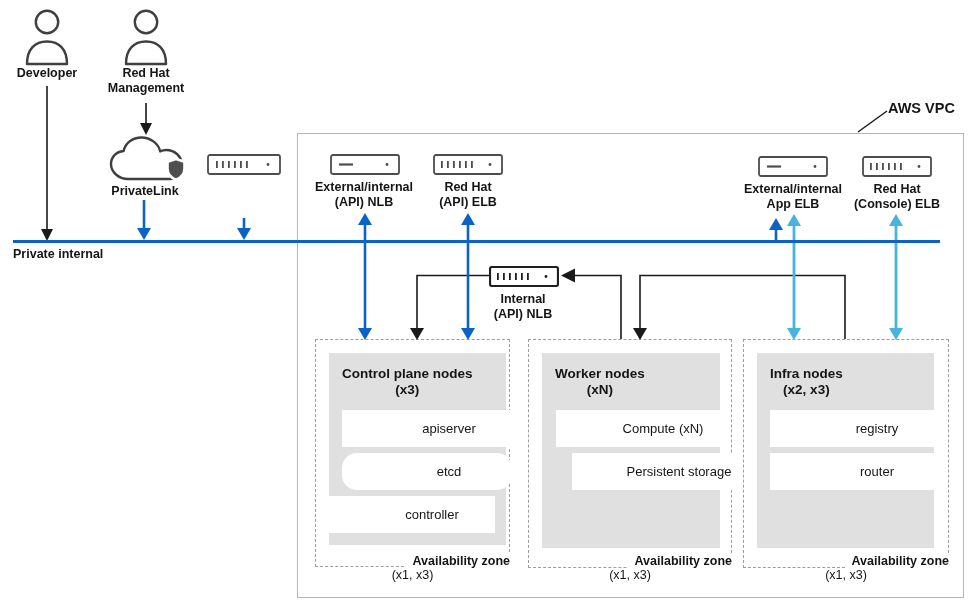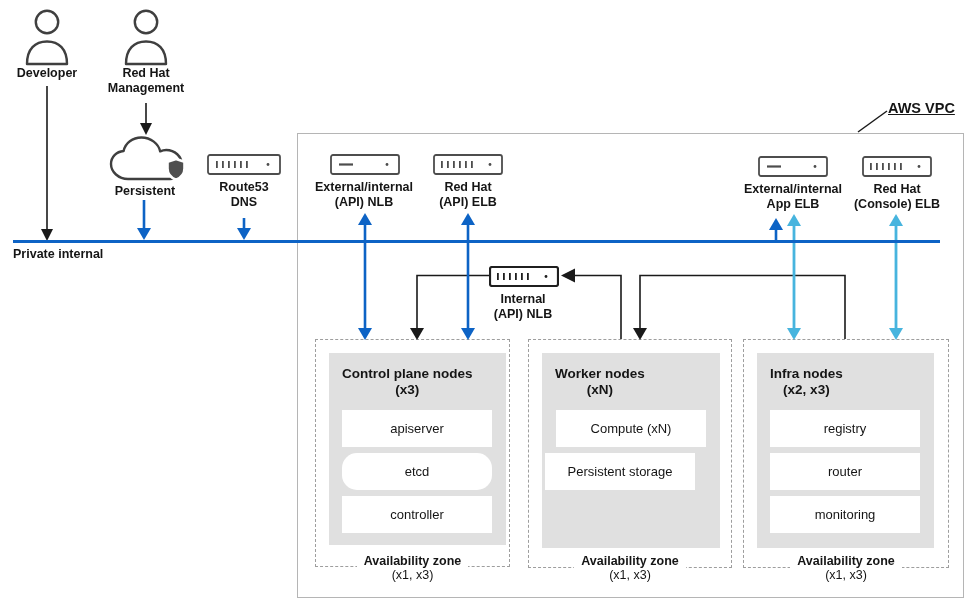--- a/index.html
+++ b/index.html
@@ -9,26 +9,26 @@
        border:1px solid #b5b5b5;background:#fff;z-index:1;}
   .overlay{position:absolute;left:0;top:0;width:975px;height:614px;z-index:5;pointer-events:none;}
   .icon{position:absolute;z-index:6;}
   .lbl{position:absolute;z-index:7;text-align:center;font-size:12.5px;font-weight:bold;
        line-height:1.22;color:#151515;}
   .lbl span{display:block;}
   .zone{position:absolute;z-index:2;border:1px dashed #9e9e9e;background:#fff;}
   .panel{position:absolute;left:13px;top:13px;background:#e0e0e0;}
   .ztitle{position:absolute;left:26px;top:26px;font-size:13.5px;font-weight:bold;line-height:1.2;z-index:3;text-align:center;}
   .ztitle span{display:block;}
-  .row{position:absolute;width:150px;height:37px;background:#fff;display:flex;
-       align-items:center;justify-content:center;font-size:13px;z-index:3;}
-  .az{position:absolute;top:211px;left:0;width:100%;text-align:center;z-index:4;}
+  .row{position:absolute;width:126px;height:37px;background:#fff;display:flex;
+       align-items:center;justify-content:center;font-size:13px;z-index:3;padding-left:44px;}
+  .az{position:absolute;top:211px;left:8px;width:100%;text-align:right;z-index:4;}
   .az i{font-style:normal;font-size:12.5px;font-weight:bold;background:#fff;padding:0 7px;}
   .azc{position:absolute;top:228px;left:0;width:100%;text-align:center;font-size:12.5px;z-index:4;}
-  .vpclabel{position:absolute;left:888px;top:100px;font-size:14.5px;font-weight:bold;z-index:7;text-decoration:underline;}
+  .vpclabel{position:absolute;left:888px;top:100px;font-size:14.5px;font-weight:bold;z-index:7;}
   .pnet{position:absolute;left:13px;top:247px;font-size:12.5px;font-weight:bold;z-index:7;}
 </style>
 </head>
 <body>
 
 <div class="canvas">
 
   <div class="vpc"></div>
   <div class="vpclabel">AWS VPC</div>
 
@@ -186,25 +186,21 @@
   </div>
 
   <div class="lbl" style="left:-23px;top:66px;width:140px;">
     <span>Developer</span>
   </div>
   <div class="lbl" style="left:76px;top:66px;width:140px;">
     <span>Red Hat</span>
     <span>Management</span>
   </div>
   <div class="lbl" style="left:75px;top:184px;width:140px;">
-    <span>Persistent</span>
-  </div>
-  <div class="lbl" style="left:174px;top:180px;width:140px;">
-    <span>Route53</span>
-    <span>DNS</span>
+    <span>PrivateLink</span>
   </div>
   <div class="lbl" style="left:294px;top:180px;width:140px;">
     <span>External/internal</span>
     <span>(API) NLB</span>
   </div>
   <div class="lbl" style="left:398px;top:180px;width:140px;">
     <span>Red Hat</span>
     <span>(API) ELB</span>
   </div>
   <div class="lbl" style="left:723px;top:182px;width:140px;">
@@ -222,43 +218,42 @@
   <div class="pnet">Private internal</div>
 
   <div class="zone" style="left:315px;top:339px;width:193px;height:226px;">
     <div class="panel" style="width:177px;height:192px;"></div>
     <div class="ztitle">
       <span>Control plane nodes</span>
       <span>(x3)</span>
     </div>
     <div class="row" style="left:26px;top:70px;">apiserver</div>
     <div class="row" style="left:26px;top:113px;border-radius:15px;">etcd</div>
-    <div class="row" style="left:26px;top:156px;">controller</div>
+    <div class="row" style="left:9px;top:156px;">controller</div>
     <div class="az"><i>Availability zone</i></div>
     <div class="azc">(x1, x3)</div>
   </div>
 
   <div class="zone" style="left:528px;top:339px;width:202px;height:227px;">
     <div class="panel" style="width:178px;height:195px;"></div>
     <div class="ztitle">
       <span>Worker nodes</span>
       <span>(xN)</span>
     </div>
     <div class="row" style="left:27px;top:70px;">Compute (xN)</div>
-    <div class="row" style="left:16px;top:113px;">Persistent storage</div>
+    <div class="row" style="left:43px;top:113px;">Persistent storage</div>
     <div class="az"><i>Availability zone</i></div>
     <div class="azc">(x1, x3)</div>
   </div>
 
   <div class="zone" style="left:743px;top:339px;width:204px;height:227px;">
     <div class="panel" style="width:177px;height:195px;"></div>
     <div class="ztitle">
       <span>Infra nodes</span>
       <span>(x2, x3)</span>
     </div>
     <div class="row" style="left:26px;top:113px;">router</div>
     <div class="row" style="left:26px;top:70px;">registry</div>
-    <div class="row" style="left:26px;top:156px;">monitoring</div>
     <div class="az"><i>Availability zone</i></div>
     <div class="azc">(x1, x3)</div>
   </div>
 
 </div>
 
 </body></html>

